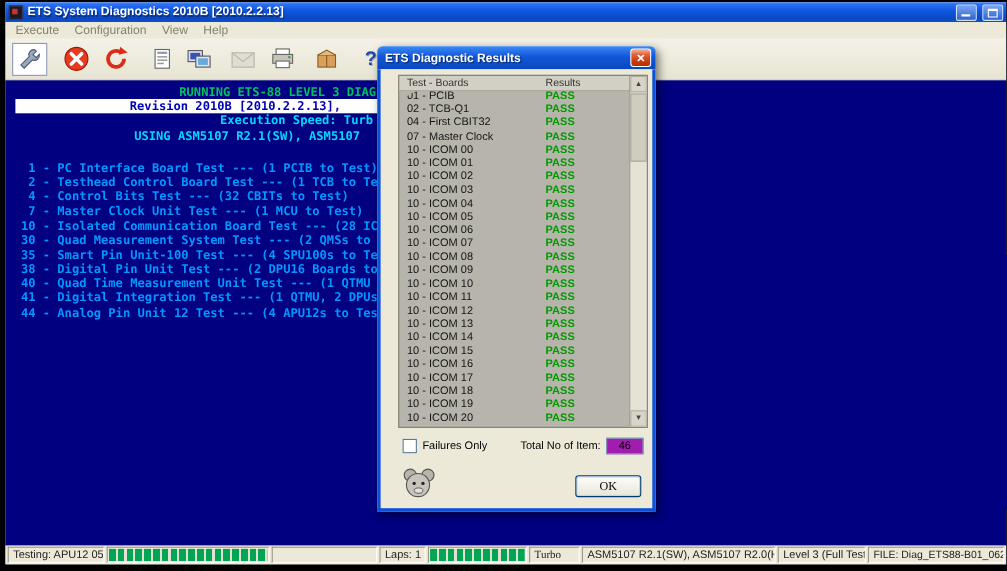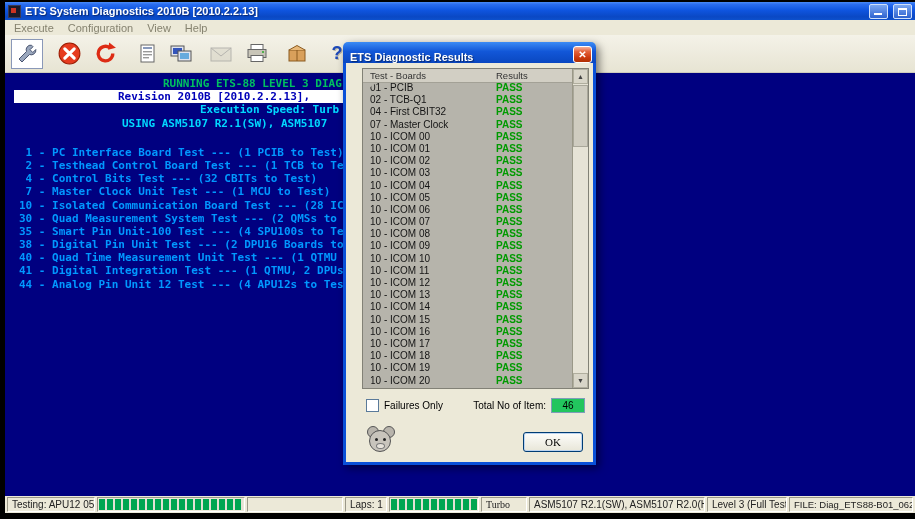--- a/index.html
+++ b/index.html
@@ -53,21 +53,21 @@
   .sb1{width:88px;} .sb2{width:148px;padding:1px;} .sb3{width:96px;} .sb4{width:42px;text-align:right;}
   .sb5{width:90px;padding:1px;} .sb6{width:46px;font-family:Liberation Serif, serif;} .sb7{width:176px;} .sb8{width:80px;}
   .sb9{flex:1;font-size:9.5px;}
   .progress-fill{width:100%;height:100%;
      background:repeating-linear-gradient(90deg,#00a651 0 6px,#e4e1d4 6px 8px);}
 
   
   .dialog{position:absolute;left:343px;top:42px;width:253px;height:423px;border-radius:6px 6px 0 0;
           box-shadow:3px 3px 8px rgba(0,0,0,.5);}
   .dlg-titlebar{height:21px;background:linear-gradient(180deg,#3b8bf5,#1257d8 45%,#0a47c0);
-                border-radius:5px 5px 0 0;display:flex;align-items:flex-end;padding:0 4px 0 7px;}
+                border-radius:5px 5px 0 0;display:flex;align-items:center;padding:0 4px 0 7px;}
   .dlg-title{flex:1;color:#fff;font-size:11px;font-weight:bold;text-shadow:1px 1px 1px #082a6e;}
   .dlg-close{width:19px;height:17px;border-radius:3px;border:1px solid #fff;box-sizing:border-box;
              background:linear-gradient(180deg,#f5b09a 0%,#e4633c 30%,#cc3a10 70%,#b03000 100%);
              color:#fff;font-size:10px;font-weight:bold;display:flex;align-items:center;justify-content:center;}
   .dlg-body{position:absolute;left:0;right:0;top:21px;bottom:0;background:#ece9d8;
             border:3px solid #0a50d8;border-top:none;box-sizing:border-box;padding:5px 4px 0 16px;}
 
   .results-list{position:relative;height:321px;background:#b6b4ab;border:1px solid #828176;
                 overflow:hidden;box-sizing:border-box;}
   .results-header{display:flex;height:13px;line-height:13px;background:#d2cfc4;
@@ -82,21 +82,21 @@
                   border-left:1px solid #9a9888;box-sizing:border-box;}
   .scroll-btn{height:15px;background:#d8d5c8;border:1px solid #b0ae9e;box-sizing:border-box;
               font-size:7px;text-align:center;line-height:13px;color:#444;}
   .scroll-btn.down{position:absolute;bottom:0;left:0;right:0;}
   .scroll-thumb{position:absolute;top:16px;left:0;right:0;height:62px;background:#cfccc0;
                 border:1px solid #a9a79a;box-sizing:border-box;}
 
   .dlg-footer{display:flex;align-items:center;margin-top:9px;font-size:10px;padding:0 4px;}
   .checkbox{width:11px;height:11px;background:#fff;border:1px solid #5a7a9a;margin-right:5px;}
   .total-label{margin-left:auto;}
-  .total-box{width:34px;height:15px;background:#22c55e;border:1px solid #7f9db9;margin-left:5px;
+  .total-box{width:34px;height:15px;background:#a21caf;border:1px solid #7f9db9;margin-left:5px;
              font-size:10px;line-height:14px;text-align:center;box-sizing:border-box;}
 
   .dlg-bottom{display:flex;align-items:flex-end;justify-content:space-between;margin-top:13px;padding:0 6px 0 4px;}
   .ok-btn{width:60px;height:20px;font-size:11px;font-family:Liberation Serif, serif;
           background:linear-gradient(180deg,#fdfdfb,#e8e6d8);border:1px solid #003c74;border-radius:3px;
           box-shadow:inset 0 0 0 1px #bcd4f0;margin-bottom:2px;margin-left:32px;}
 
   .mascot{width:30px;height:28px;position:relative;}
   .mascot .ear{position:absolute;width:10px;height:10px;border-radius:50%;background:#b8b4ac;border:1px solid #555;top:0;}
   .mascot .ear.l{left:1px;} .mascot .ear.r{right:1px;}

